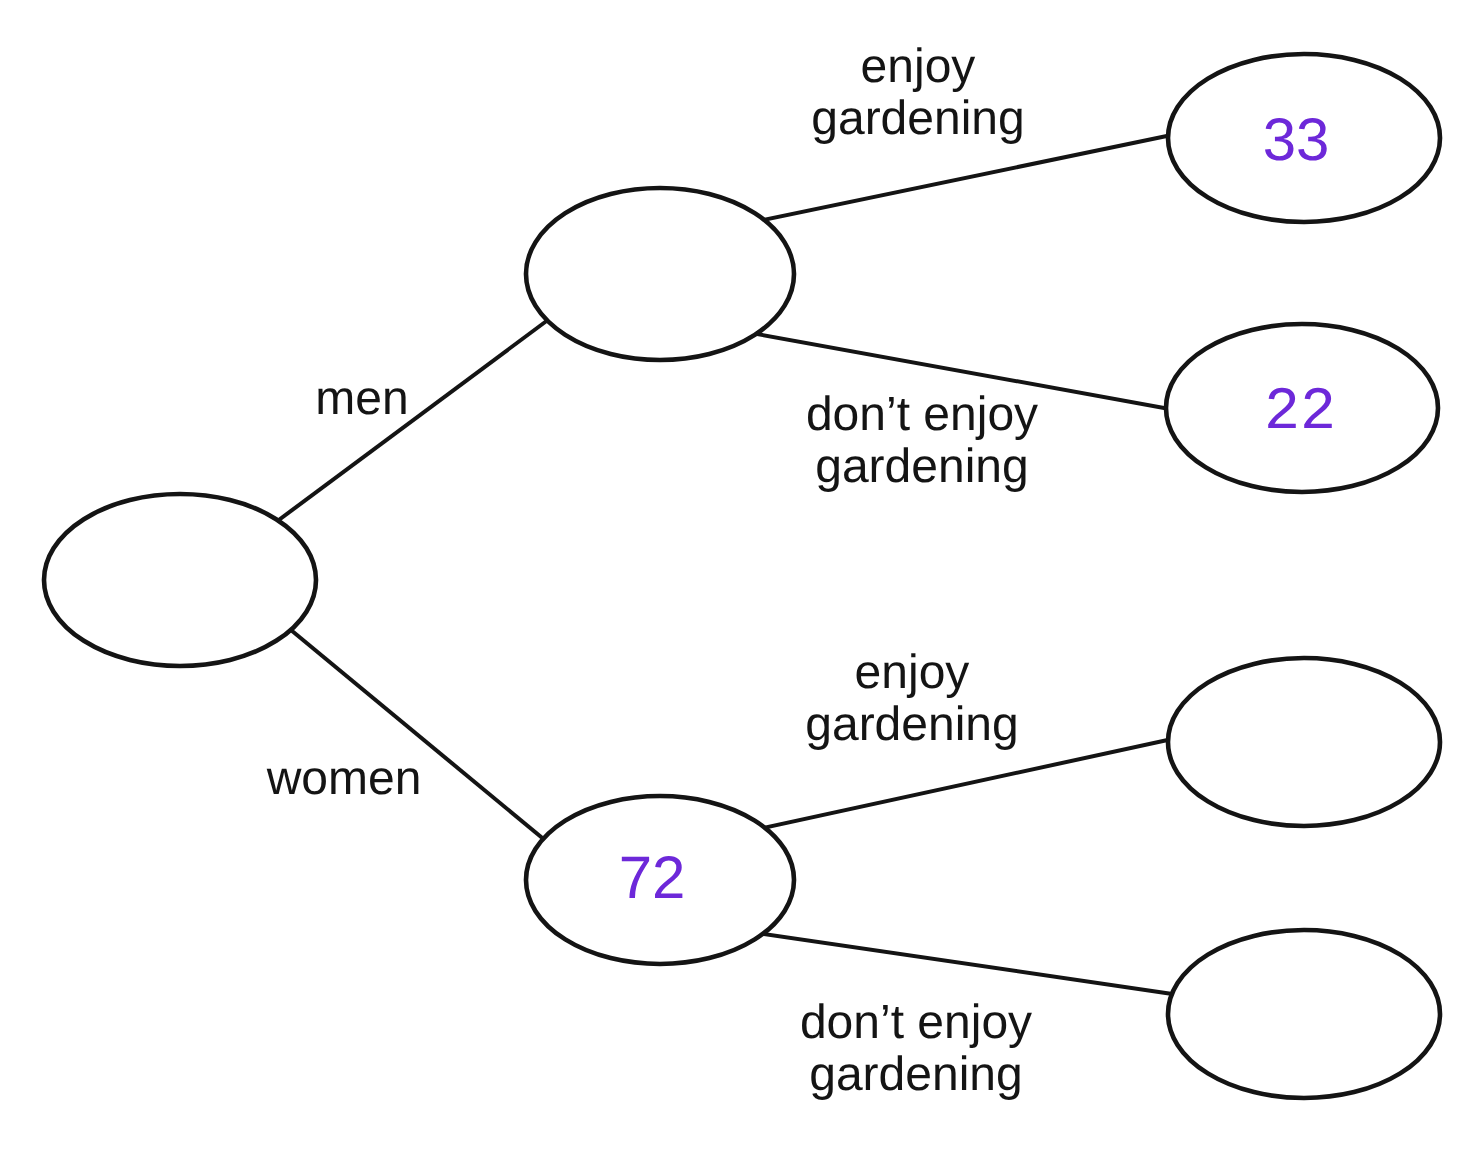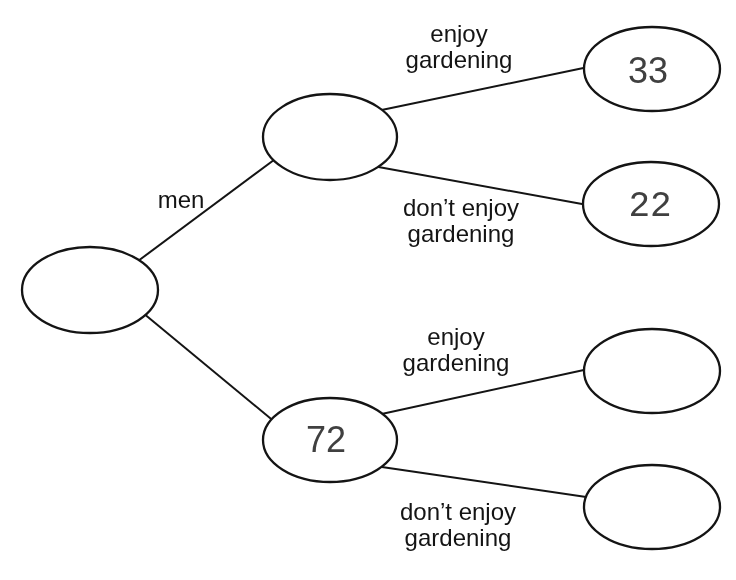--- a/index.html
+++ b/index.html
@@ -36,25 +36,25 @@
     transform: translate(-50%, -50%);
     font-size: 24px;
     line-height: 26px;
     text-align: center;
     white-space: nowrap;
     color: #141414;
   }
   .val {
     position: absolute;
     transform: translate(-50%, -50%);
-    font-size: 36px;
+    font-size: 30px;
     line-height: 30px;
     text-align: center;
     white-space: nowrap;
-    color: #404040;
+    color: #6d28d9;
   }
 </style>
 </head>
 <body>
 
 <div class="stage">
 
   <svg width="736" height="580" viewBox="0 0 736 580">
 
     <line class="branch-line" x1="134" y1="264" x2="282" y2="154"></line>
@@ -68,20 +68,21 @@
     <ellipse class="node" cx="330" cy="137" rx="67" ry="43"></ellipse>
     <ellipse class="node" cx="652" cy="69" rx="68" ry="42"></ellipse>
     <ellipse class="node" cx="651" cy="204" rx="68" ry="42"></ellipse>
     <ellipse class="node" cx="330" cy="440" rx="67" ry="42"></ellipse>
     <ellipse class="node" cx="652" cy="371" rx="68" ry="42"></ellipse>
     <ellipse class="node" cx="652" cy="507" rx="68" ry="42"></ellipse>
   </svg>
 
   <div class="lbl" style="left:181px; top:200px;">men</div>
 
+  <div class="lbl" style="left:172px; top:390px;">women</div>
 
   <div class="lbl" style="left:459px; top:47px;">
     <div>enjoy</div>
     <div>gardening</div>
   </div>
 
   <div class="lbl" style="left:461px; top:221px;">
     <div>don’t enjoy</div>
     <div>gardening</div>
   </div>

